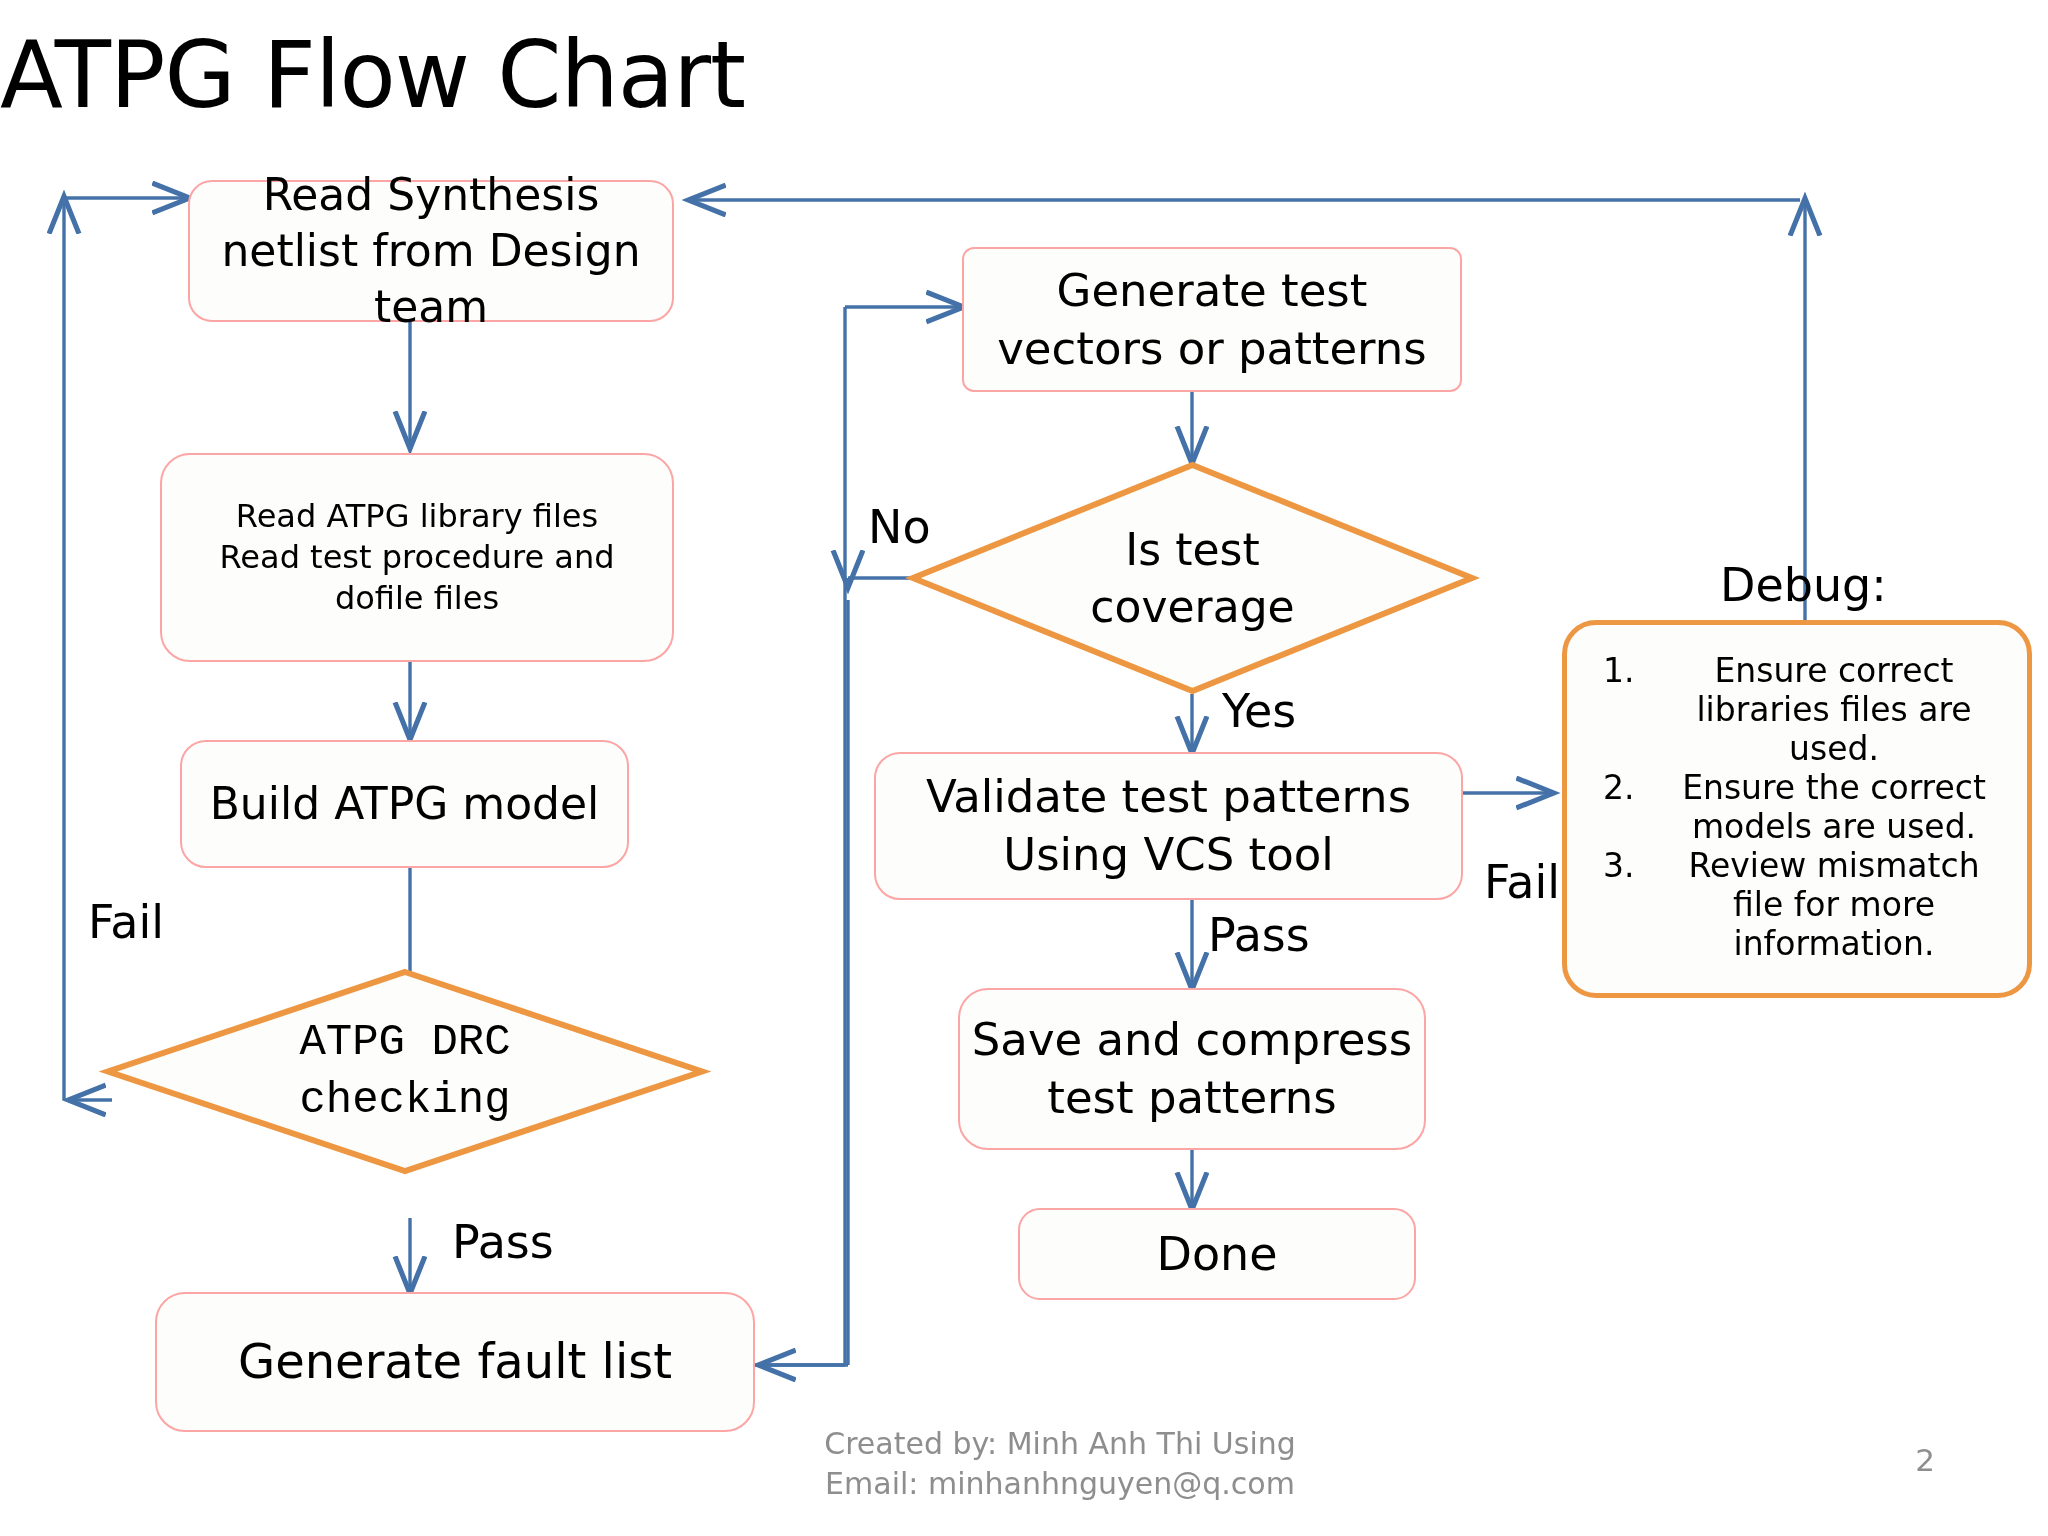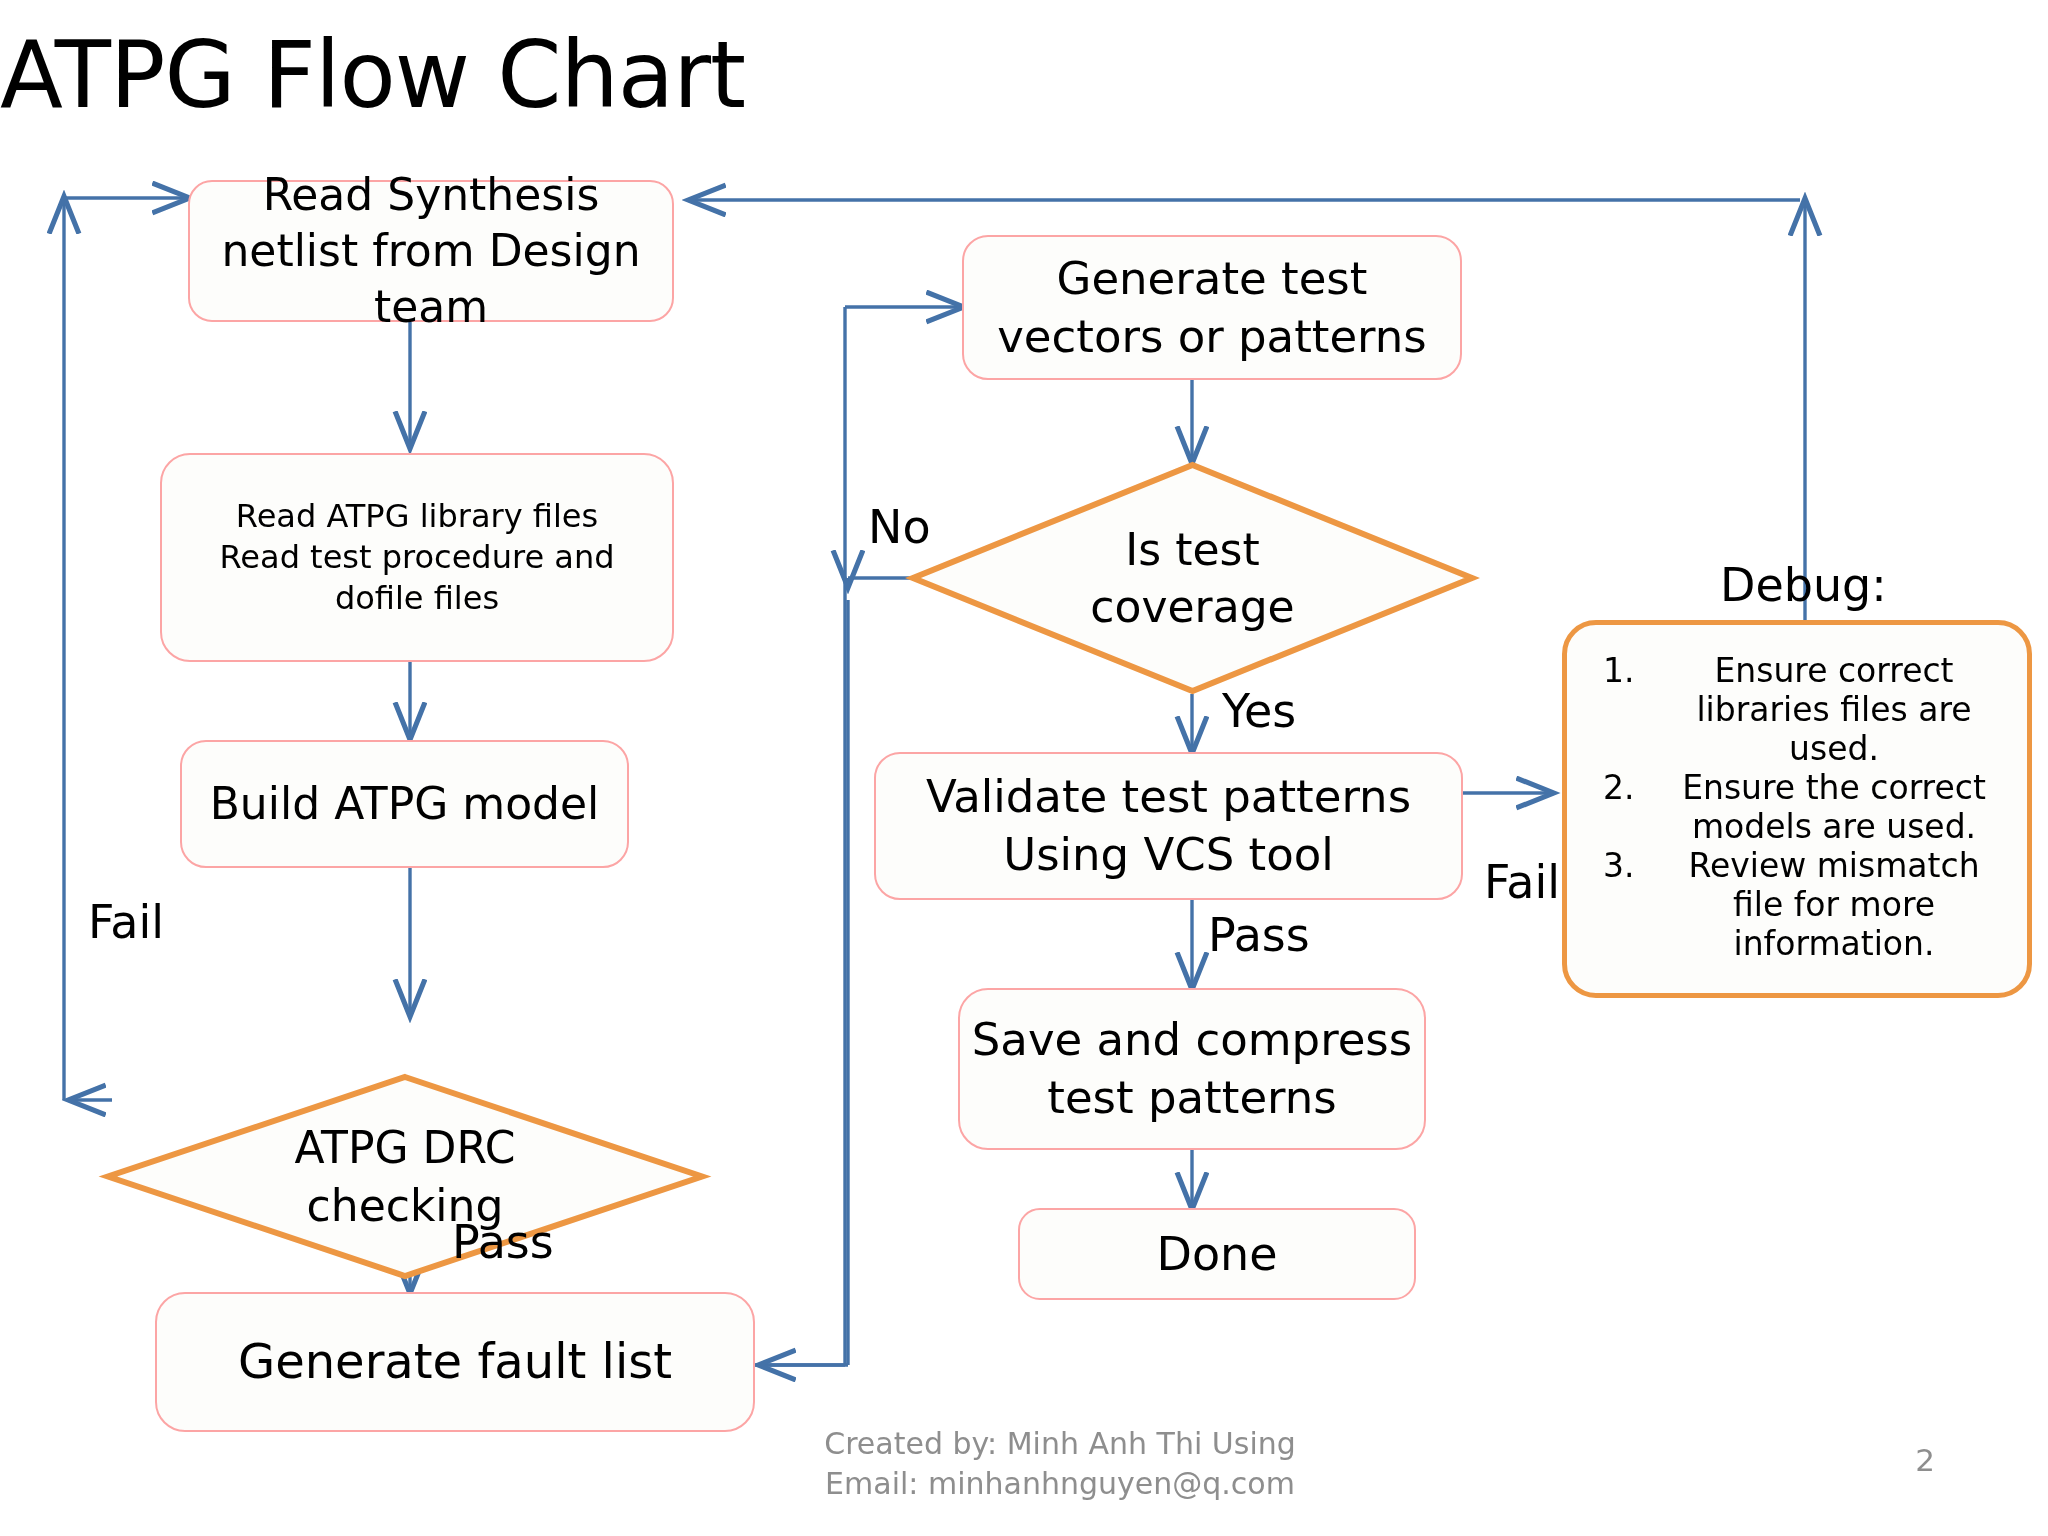--- a/index.html
+++ b/index.html
@@ -213,33 +213,33 @@
   <div class="node" style="left:160px; top:453px; width:514px; height:209px; font-size:32px; border-radius:30px;">
     <span class="txt">Read ATPG library files
 Read test procedure and
 dofile  files</span>
   </div>
 
   <div class="node" style="left:180px; top:740px; width:449px; height:128px; font-size:44px; border-radius:26px;">
     <span class="txt">Build ATPG model</span>
   </div>
 
-  <div class="diamond" style="left:105px; top:1074px; width:600px; height:205px;">
+  <div class="diamond" style="left:105px; top:969px; width:600px; height:205px;font-family:Liberation Mono, monospace;">
     <svg width="600" height="205" viewBox="0 0 600 205" xmlns="http://www.w3.org/2000/svg">
       <polygon points="300,3 597,102.5 300,202 3,102.5" fill="#FDFDFB" stroke="#ED9743" stroke-width="6" stroke-linejoin="miter"></polygon>
     </svg>
     <div class="dtxt" style="font-size:44px;">ATPG DRC
 checking</div>
   </div>
 
   <div class="node" style="left:155px; top:1292px; width:600px; height:140px; font-size:48px; border-radius:30px;">
     <span class="txt">Generate fault list</span>
   </div>
 
-  <div class="node" style="left:962px; top:235px; width:500px; height:145px; font-size:45px; border-radius:26px;">
+  <div class="node" style="left:962px; top:247px; width:500px; height:145px; font-size:45px; border-radius:12px;">
     <span class="txt">Generate test
 vectors or patterns</span>
   </div>
 
   <div class="diamond" style="left:910px; top:462px; width:565px; height:232px;">
     <svg width="565" height="232" viewBox="0 0 565 232" xmlns="http://www.w3.org/2000/svg">
       <polygon points="282.5,3 562,116 282.5,229 3,116" fill="#FDFDFB" stroke="#ED9743" stroke-width="6" stroke-linejoin="miter"></polygon>
     </svg>
     <div class="dtxt" style="font-size:44px;">Is test
 coverage</div>

